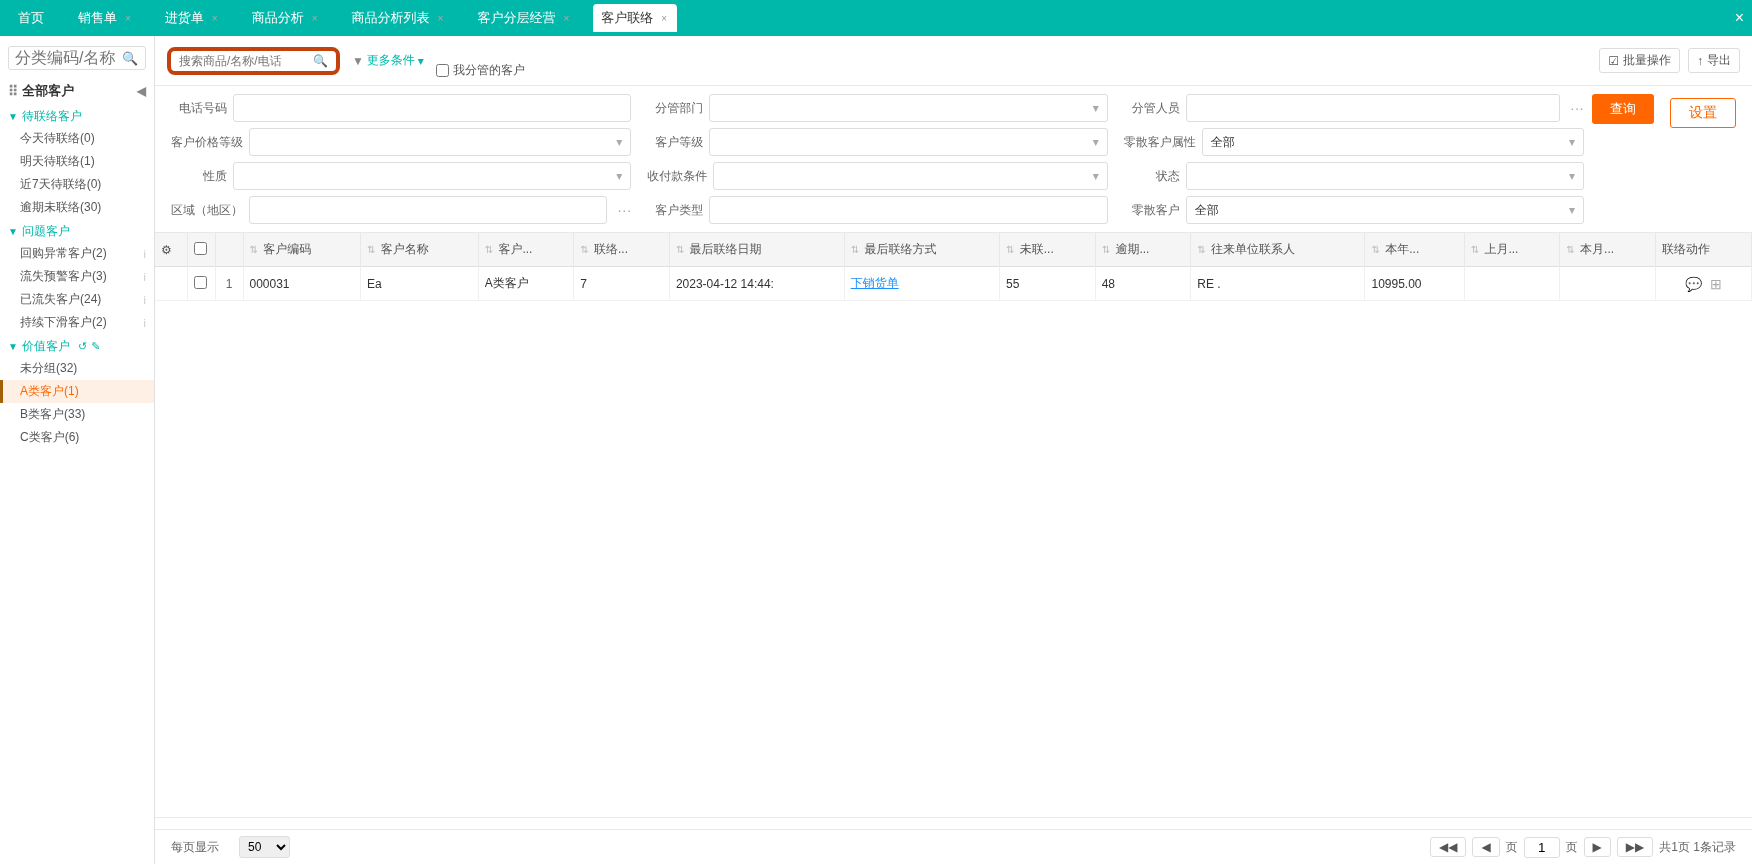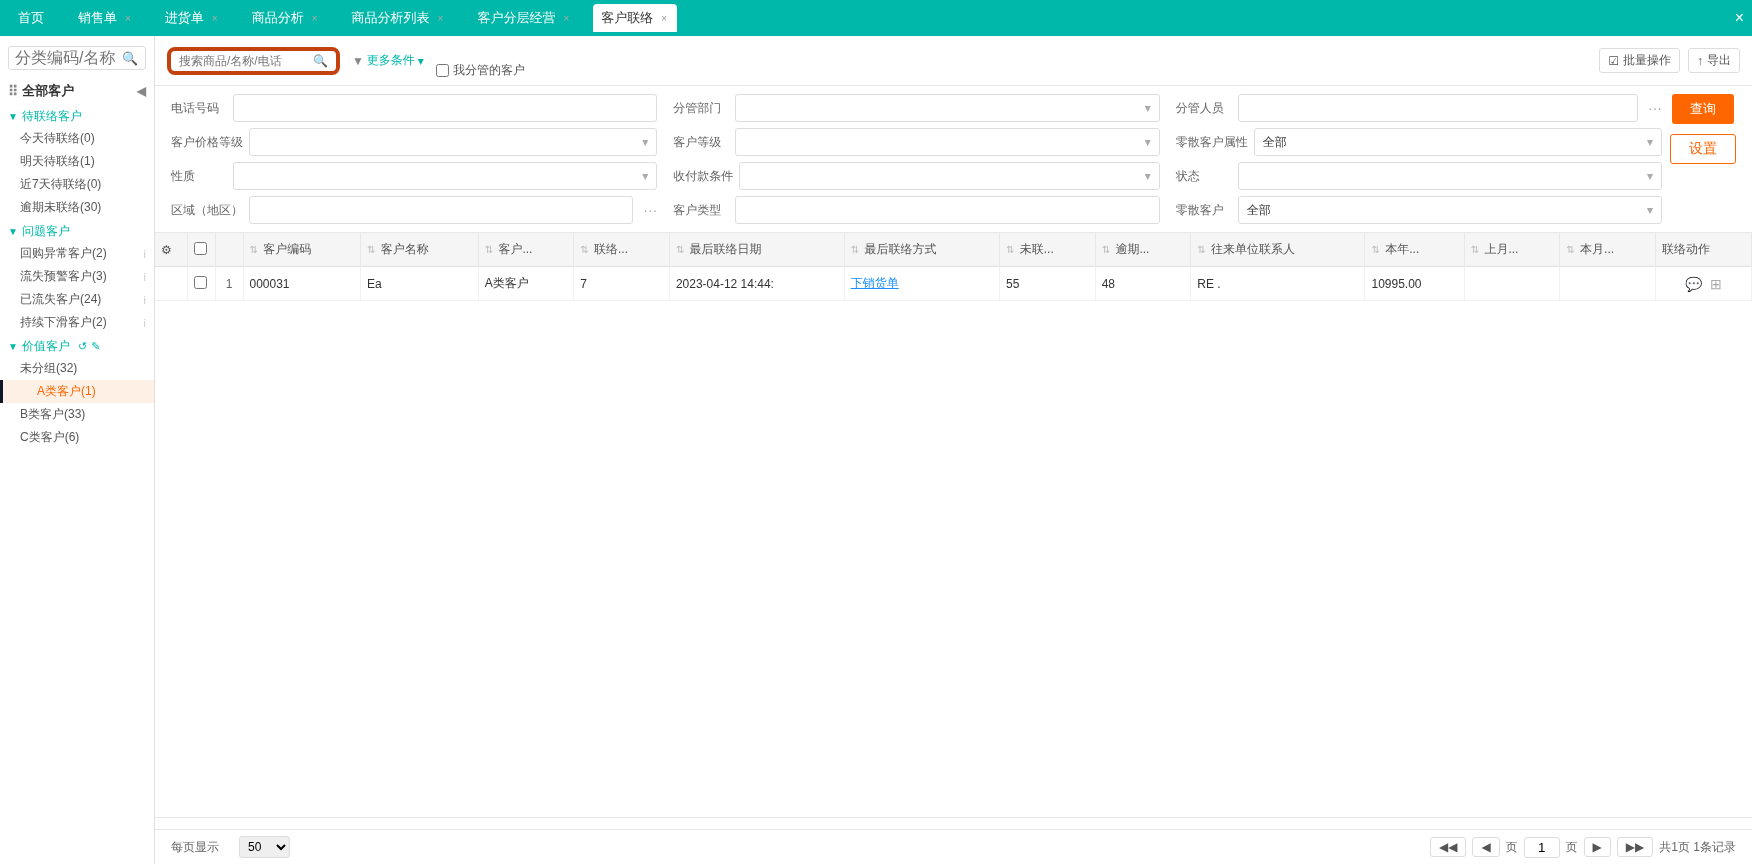--- a/index.html
+++ b/index.html
@@ -52,21 +52,21 @@
     .sidebar-group-label {
       display: flex; align-items: center; gap: 4px;
       padding: 4px 8px 2px 8px; color: #00b8a9; font-size: 12px; cursor: pointer;
     }
     .sidebar-group-label .triangle { font-size: 10px; }
 
     .sidebar-item {
       padding: 3px 8px 3px 20px; cursor: pointer; color: #555; font-size: 12px;
       display: flex; align-items: center; gap: 4px;
     }
-    .sidebar-item.active { background: #fff0e6; color: #f60; border-left: 3px solid #0f172a; padding-left: 34px; }
+    .sidebar-item.active { background: #fff0e6; color: #f60; border-left: 3px solid #a16207; padding-left: 17px; }
     .sidebar-item .info-icon { color: #ccc; font-size: 11px; margin-left: auto; }
 
     
     .content-area {
       flex: 1; display: flex; flex-direction: column; background: #f5f5f5; overflow: hidden;
     }
 
     
     .filter-toolbar {
       background: #fff; padding: 6px 12px; border-bottom: 1px solid #e8e8e8;
@@ -101,41 +101,41 @@
     .filter-form {
       background: #fff; border-bottom: 1px solid #e8e8e8; padding: 8px 16px;
     }
     .filter-row {
       display: flex; align-items: center; gap: 16px; margin-bottom: 6px;
     }
     .filter-row:last-child { margin-bottom: 0; }
     .filter-field {
       display: flex; align-items: center; gap: 6px; flex: 1;
     }
-    .filter-label { color: #666; font-size: 12px; white-space: nowrap; min-width: 56px; }
+    .filter-label { color: #666; font-size: 12px; white-space: nowrap; min-width: 56px; text-align: right; }
     .filter-input {
       flex: 1; height: 28px; border: 1px solid #ddd; border-radius: 3px;
       padding: 0 8px; font-size: 12px; outline: none; color: #333;
     }
     .filter-select {
       flex: 1; height: 28px; border: 1px solid #ddd; border-radius: 3px;
       padding: 0 8px; font-size: 12px; background: #fff; color: #333;
       display: flex; align-items: center; justify-content: space-between; cursor: pointer;
     }
     .filter-select .arrow { color: #aaa; }
     .filter-select-dots { color: #aaa; font-size: 14px; margin-left: 4px; }
     .query-btn {
       background: #f60; color: #fff; border: none; border-radius: 3px;
       padding: 5px 18px; font-size: 13px; cursor: pointer; height: 30px;
     }
     .setting-btn {
       background: #fff; color: #f60; border: 1px solid #f60; border-radius: 3px;
       padding: 5px 18px; font-size: 14px; cursor: pointer; height: 30px; margin-top: 4px;
     }
-    .query-setting-group { display: flex; flex-direction: column; align-items: center; gap: 6px; }
+    .query-setting-group { display: flex; flex-direction: row; align-items: flex-start; gap: 16px; }
 
     
     .table-container {
       flex: 1; overflow: auto; background: #fff; margin: 0;
     }
     table {
       width: 100%; border-collapse: collapse; font-size: 12px;
     }
     thead tr {
       background: #f5f5f5; border-bottom: 1px solid #e0e0e0;

